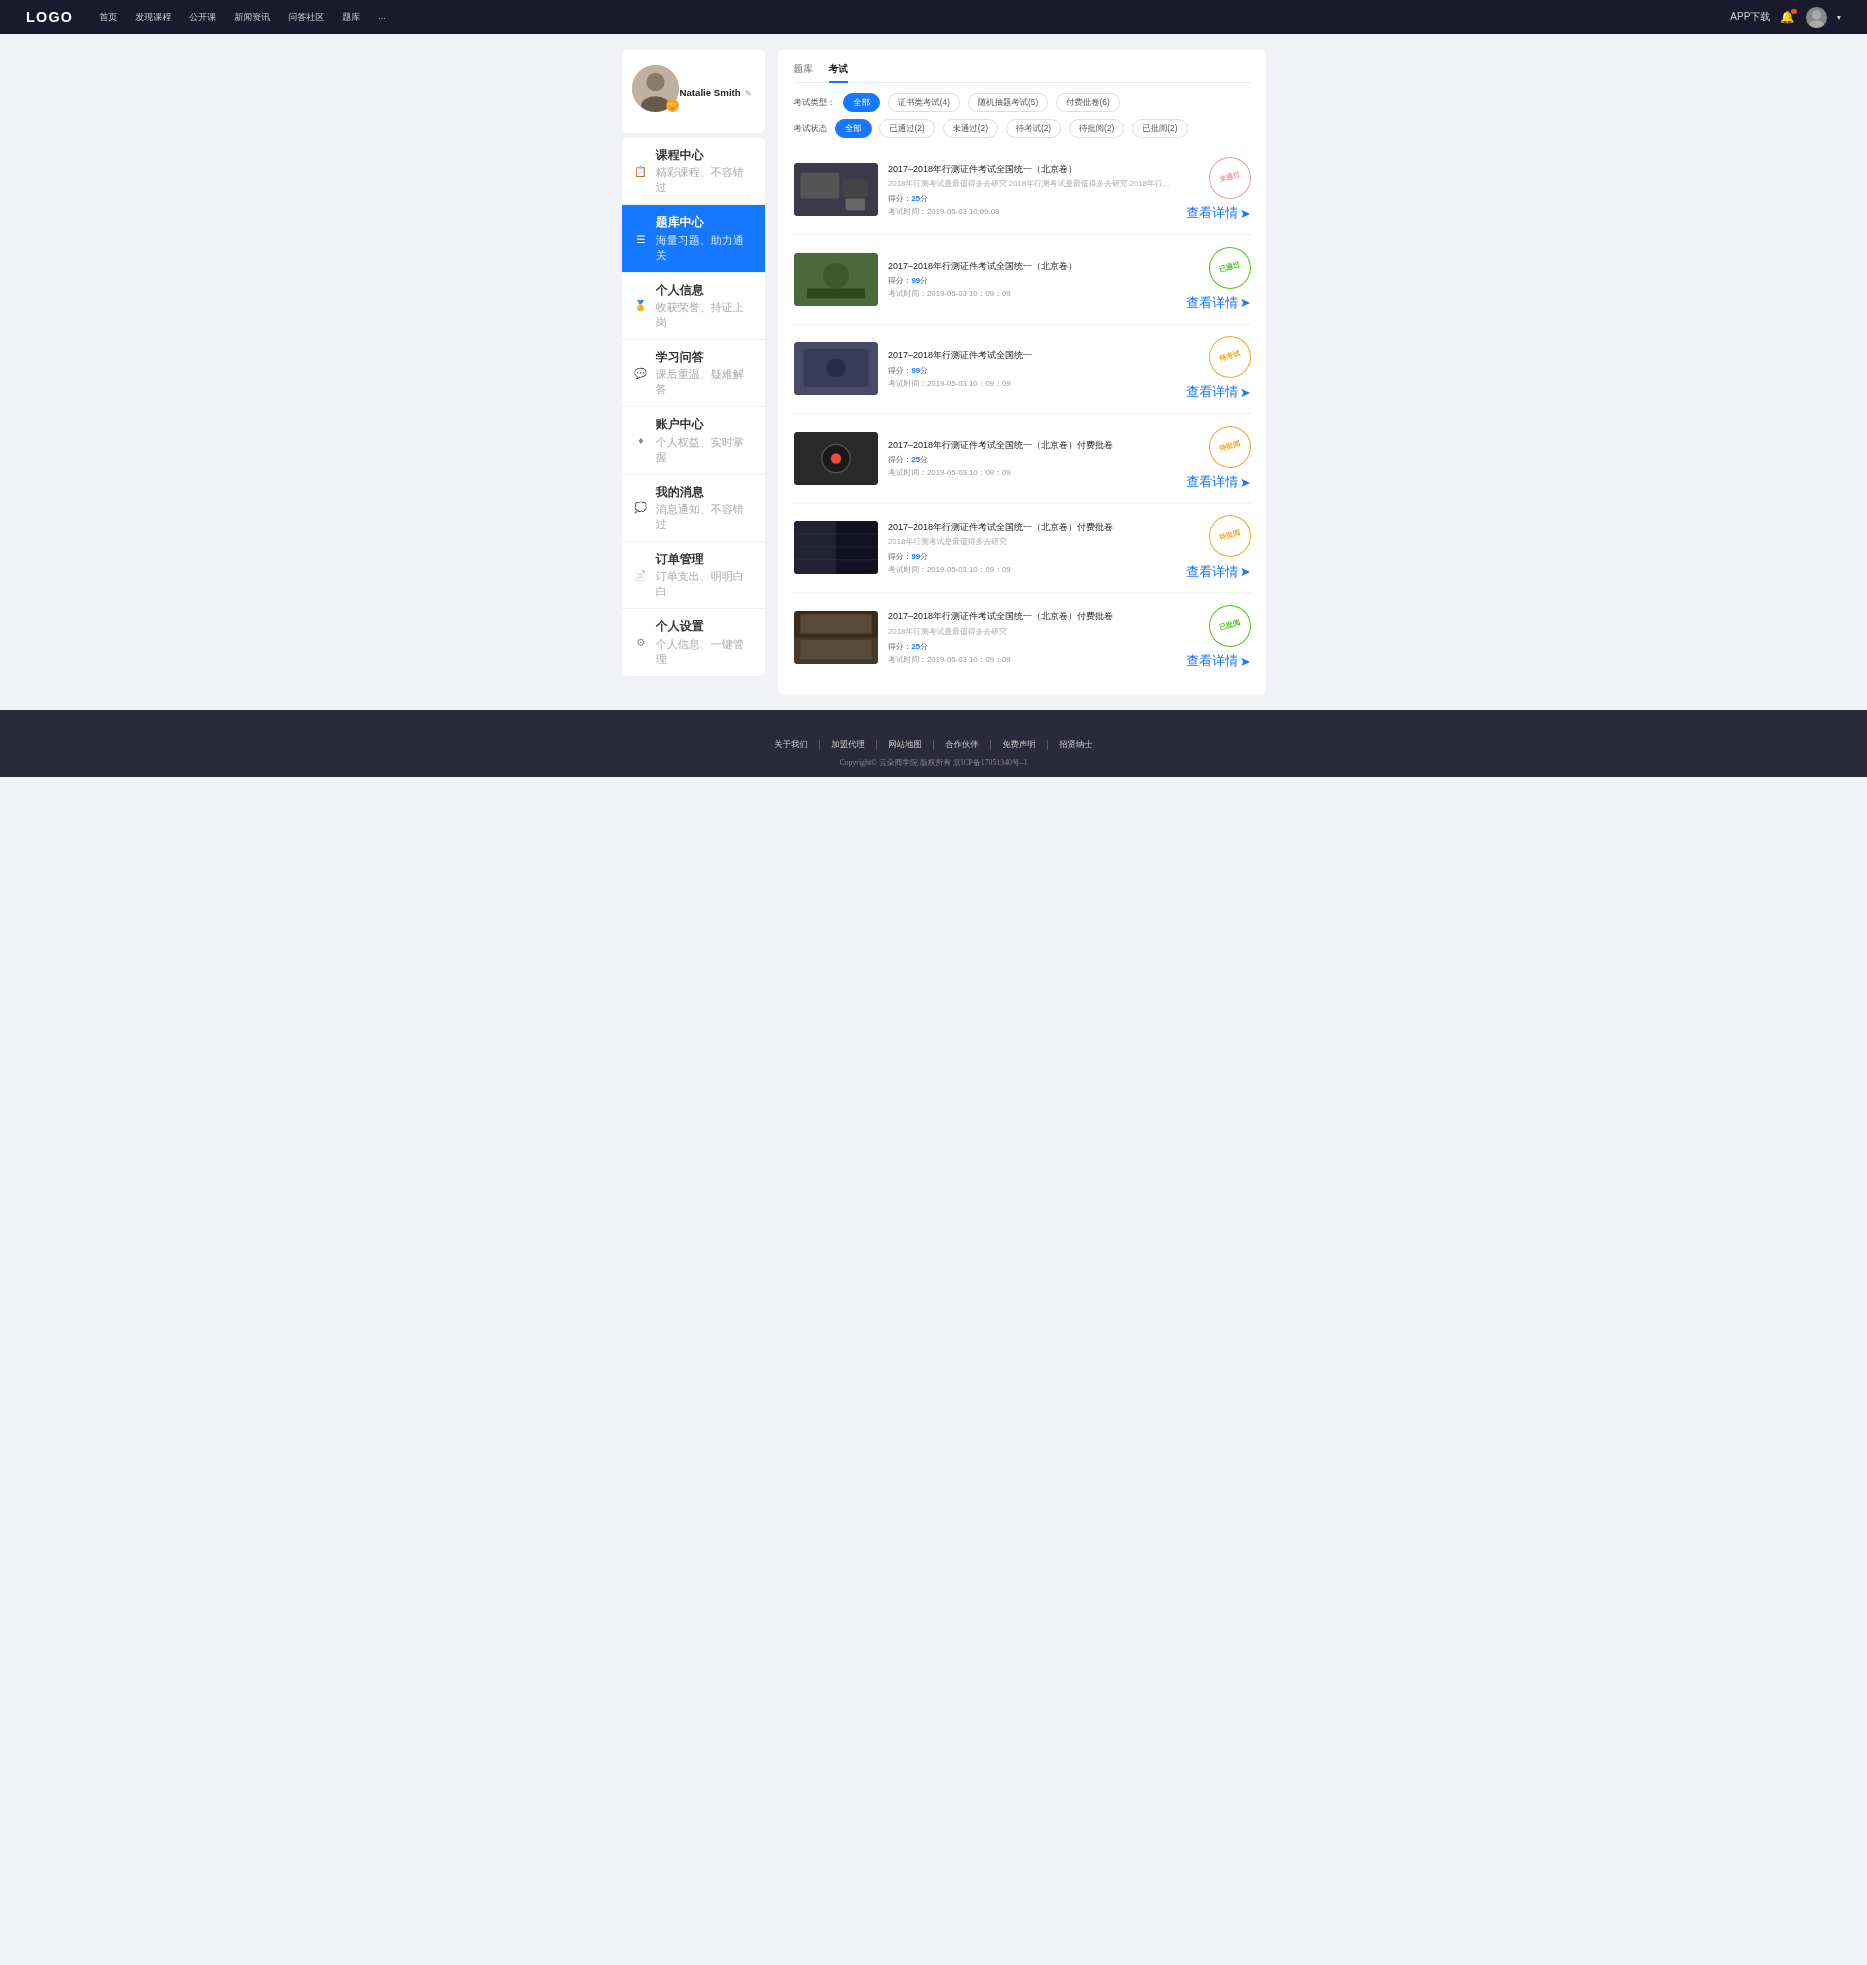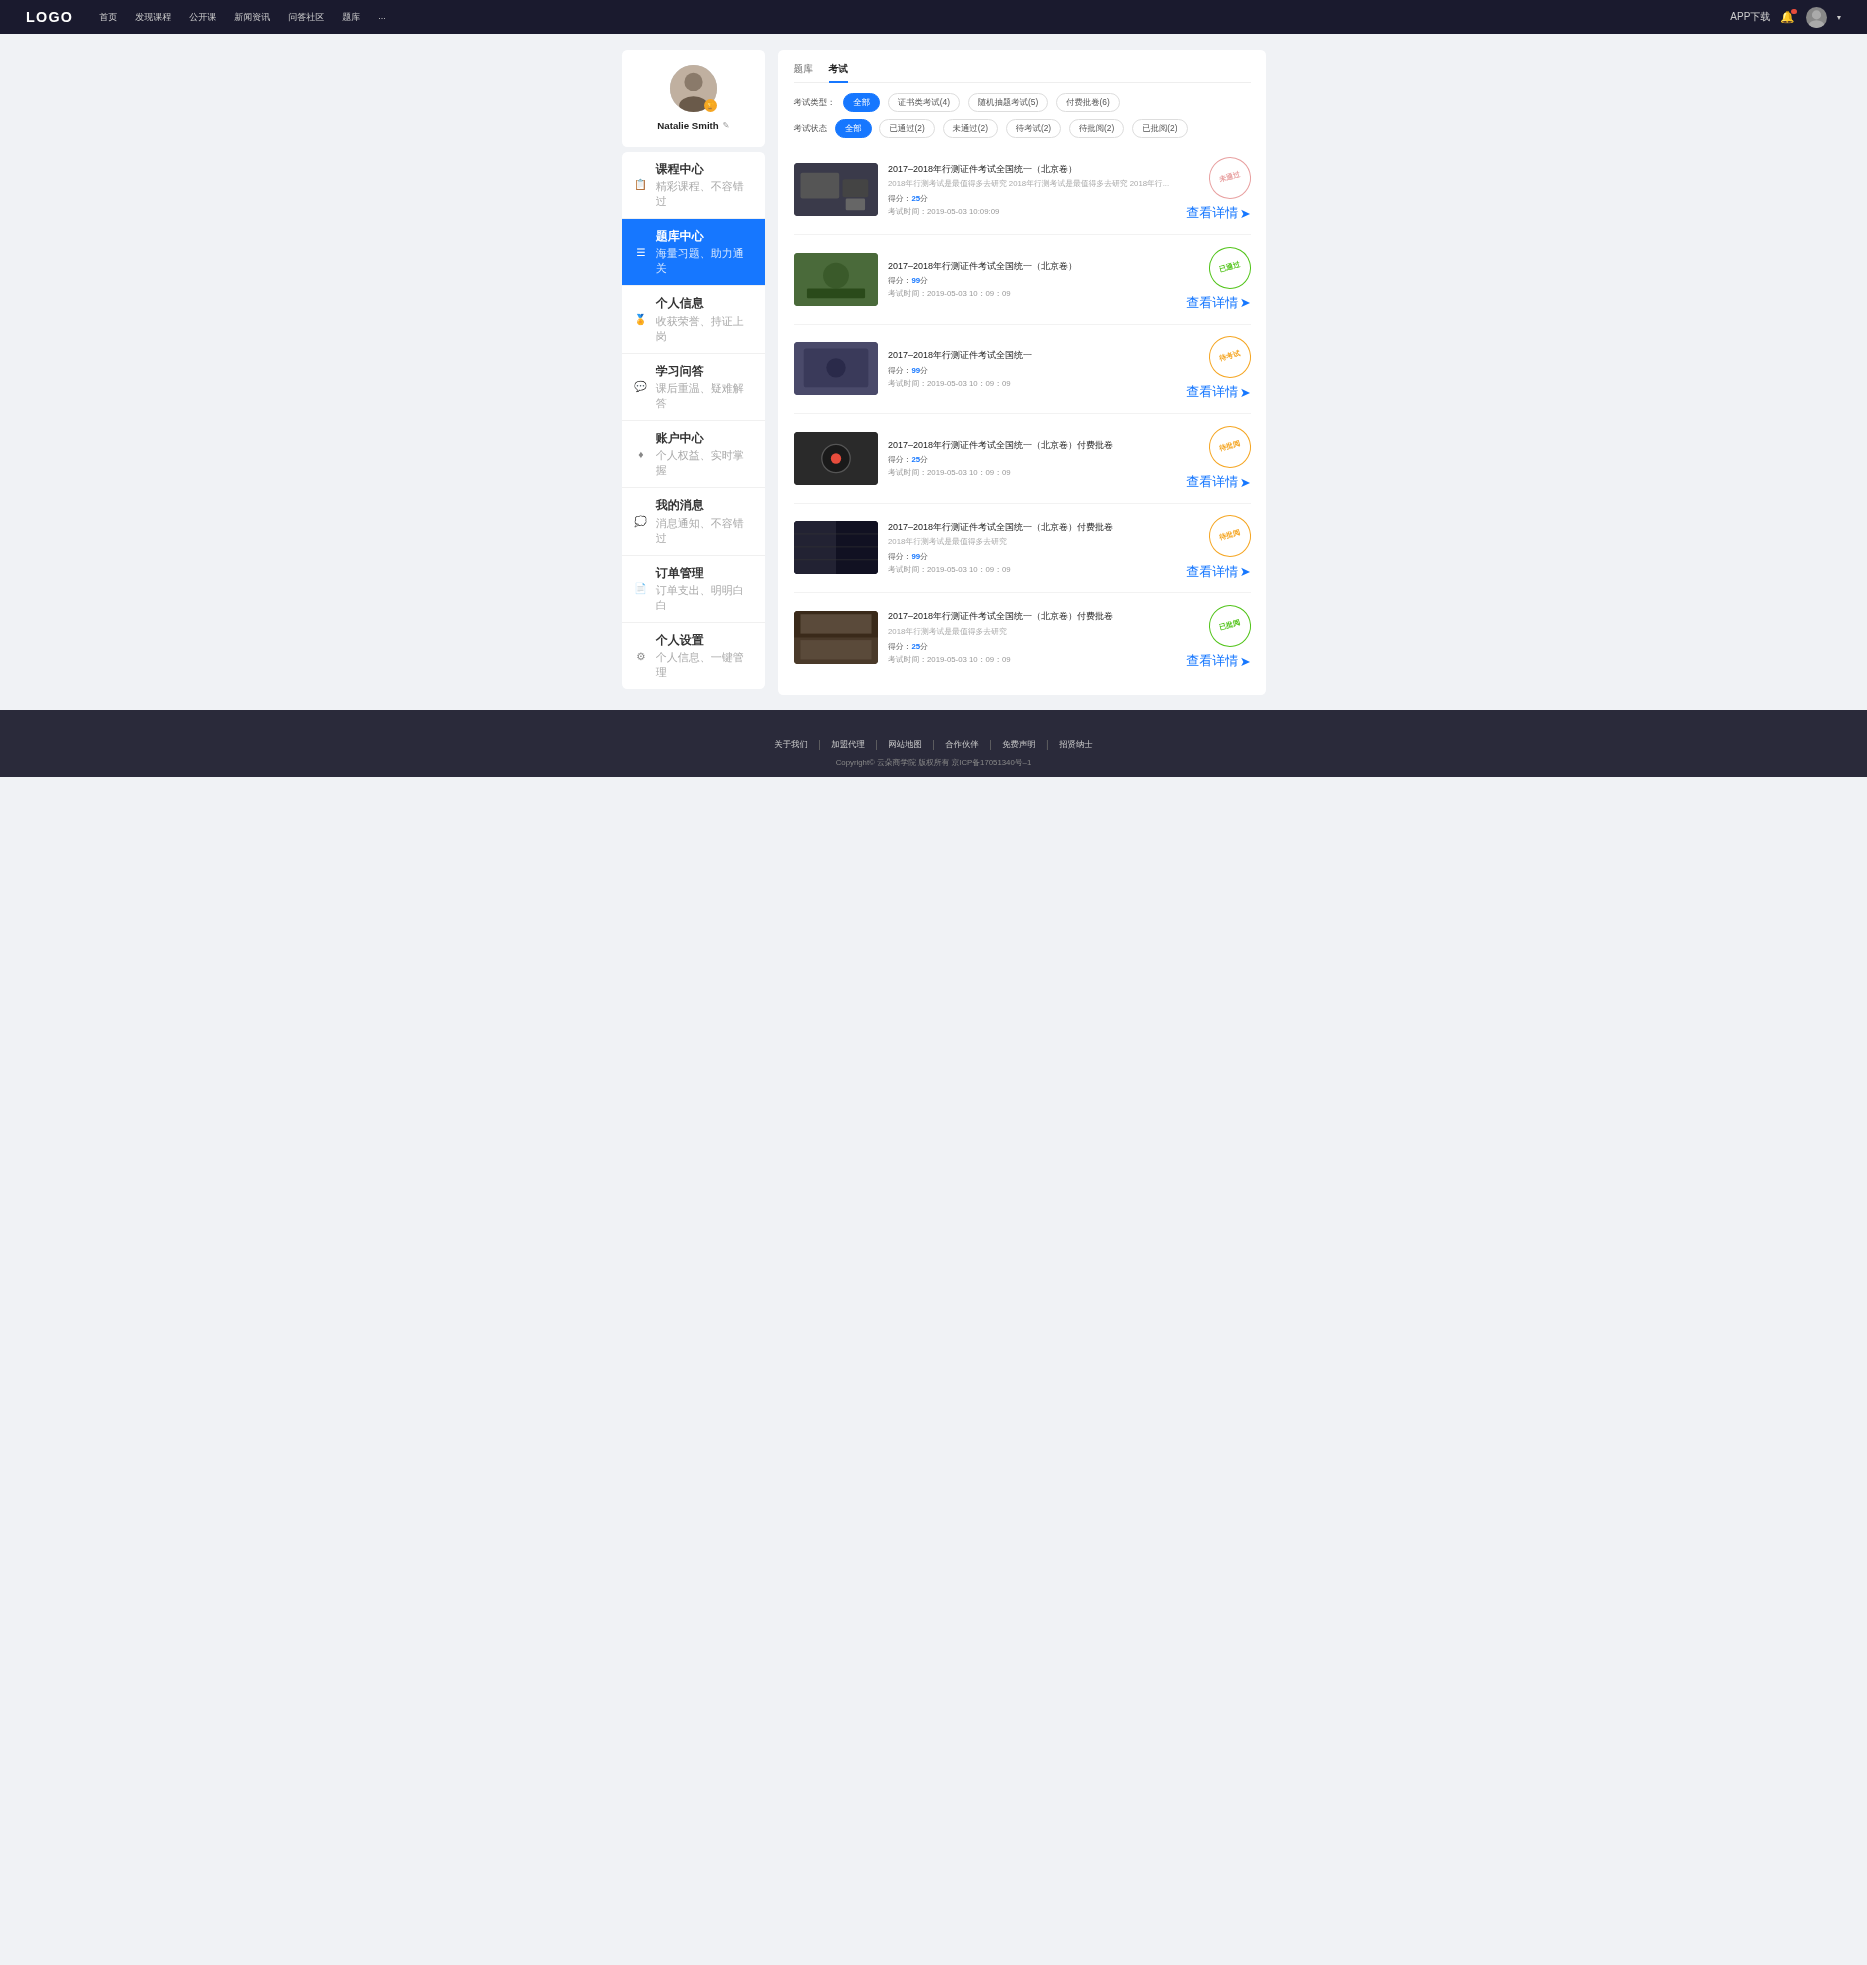--- a/index.html
+++ b/index.html
@@ -84,21 +84,21 @@
     
     .sidebar {
       width: 143px;
       flex-shrink: 0;
     }
     .sidebar-profile {
       background: #fff;
       border-radius: 5.2px;
       padding: 15.6px 10.4px;
       display: flex;
-      flex-direction: column;
+      flex-direction: row;
       align-items: center;
       margin-bottom: 5.2px;
     }
     .profile-avatar-wrap {
       position: relative;
       margin-bottom: 5.2px;
     }
     .profile-avatar {
       width: 47px;
       height: 47px;
@@ -334,20 +334,21 @@
     .footer-link {
       color: #ccc;
       font-size: 8.4px;
       cursor: pointer;
       padding: 0 10.4px;
     }
     .footer-sep { color: #666; line-height: 1; align-self: center; }
     .footer-copyright {
       font-size: 7.8px;
       color: #888;
+      font-family: Liberation Serif, serif;
     }
   </style>
 </head>
 <body>
 
 <nav class="navbar">
   <span class="navbar-logo">LOGO</span>
   <div class="navbar-links">
     <a>首页</a>
     <a>发现课程</a>

